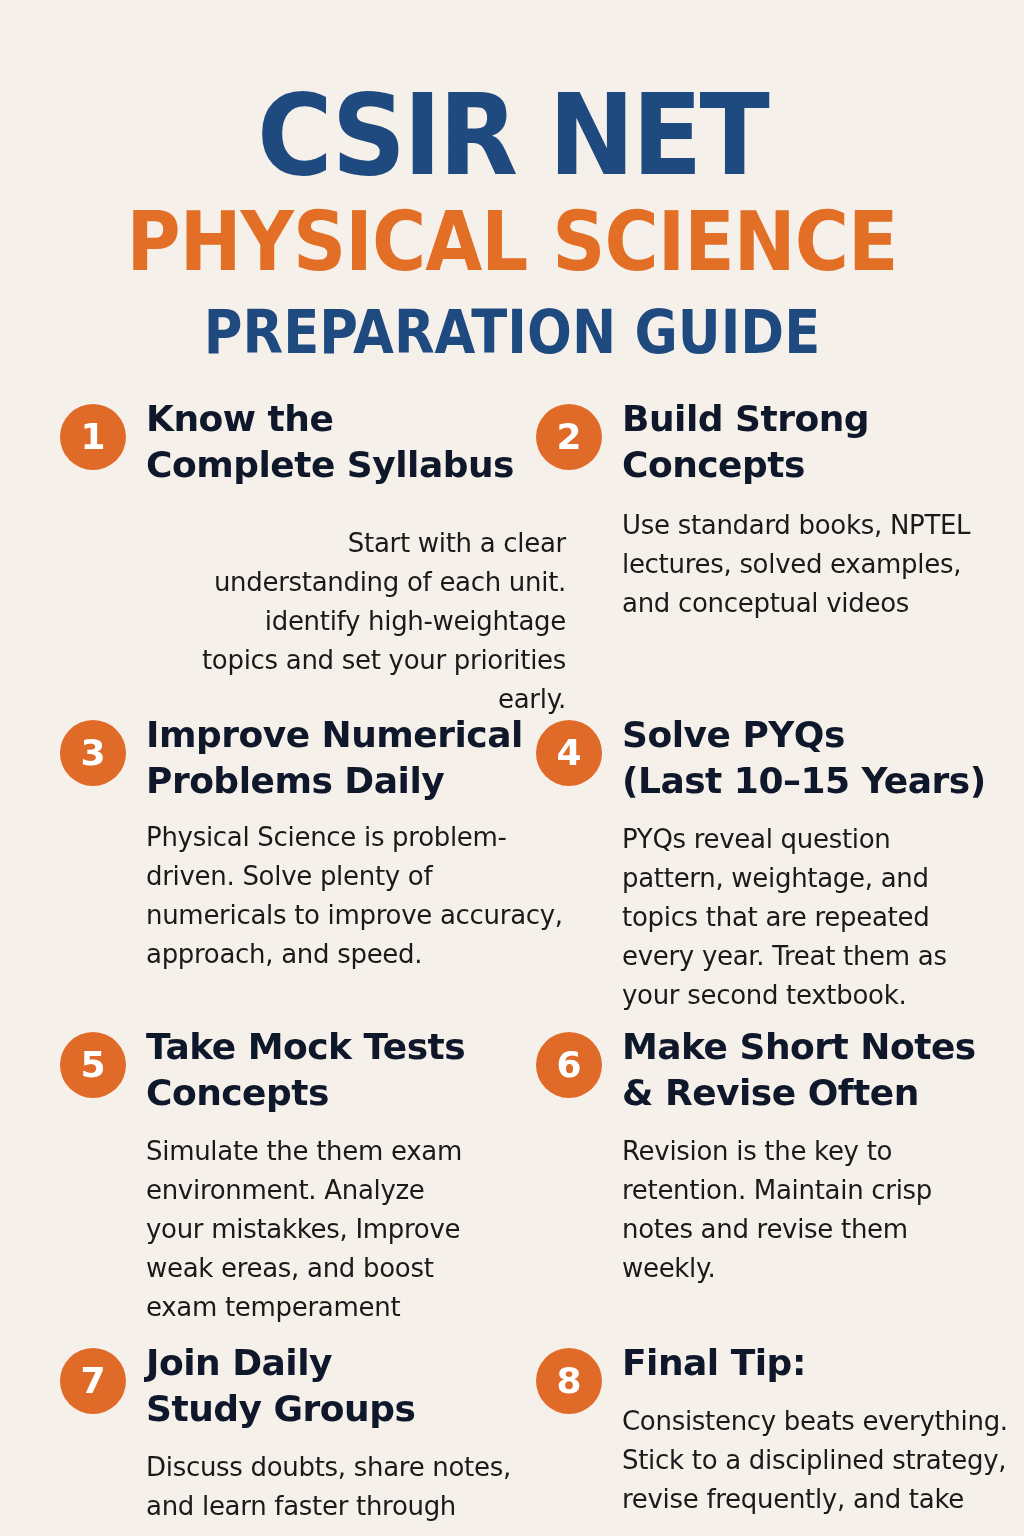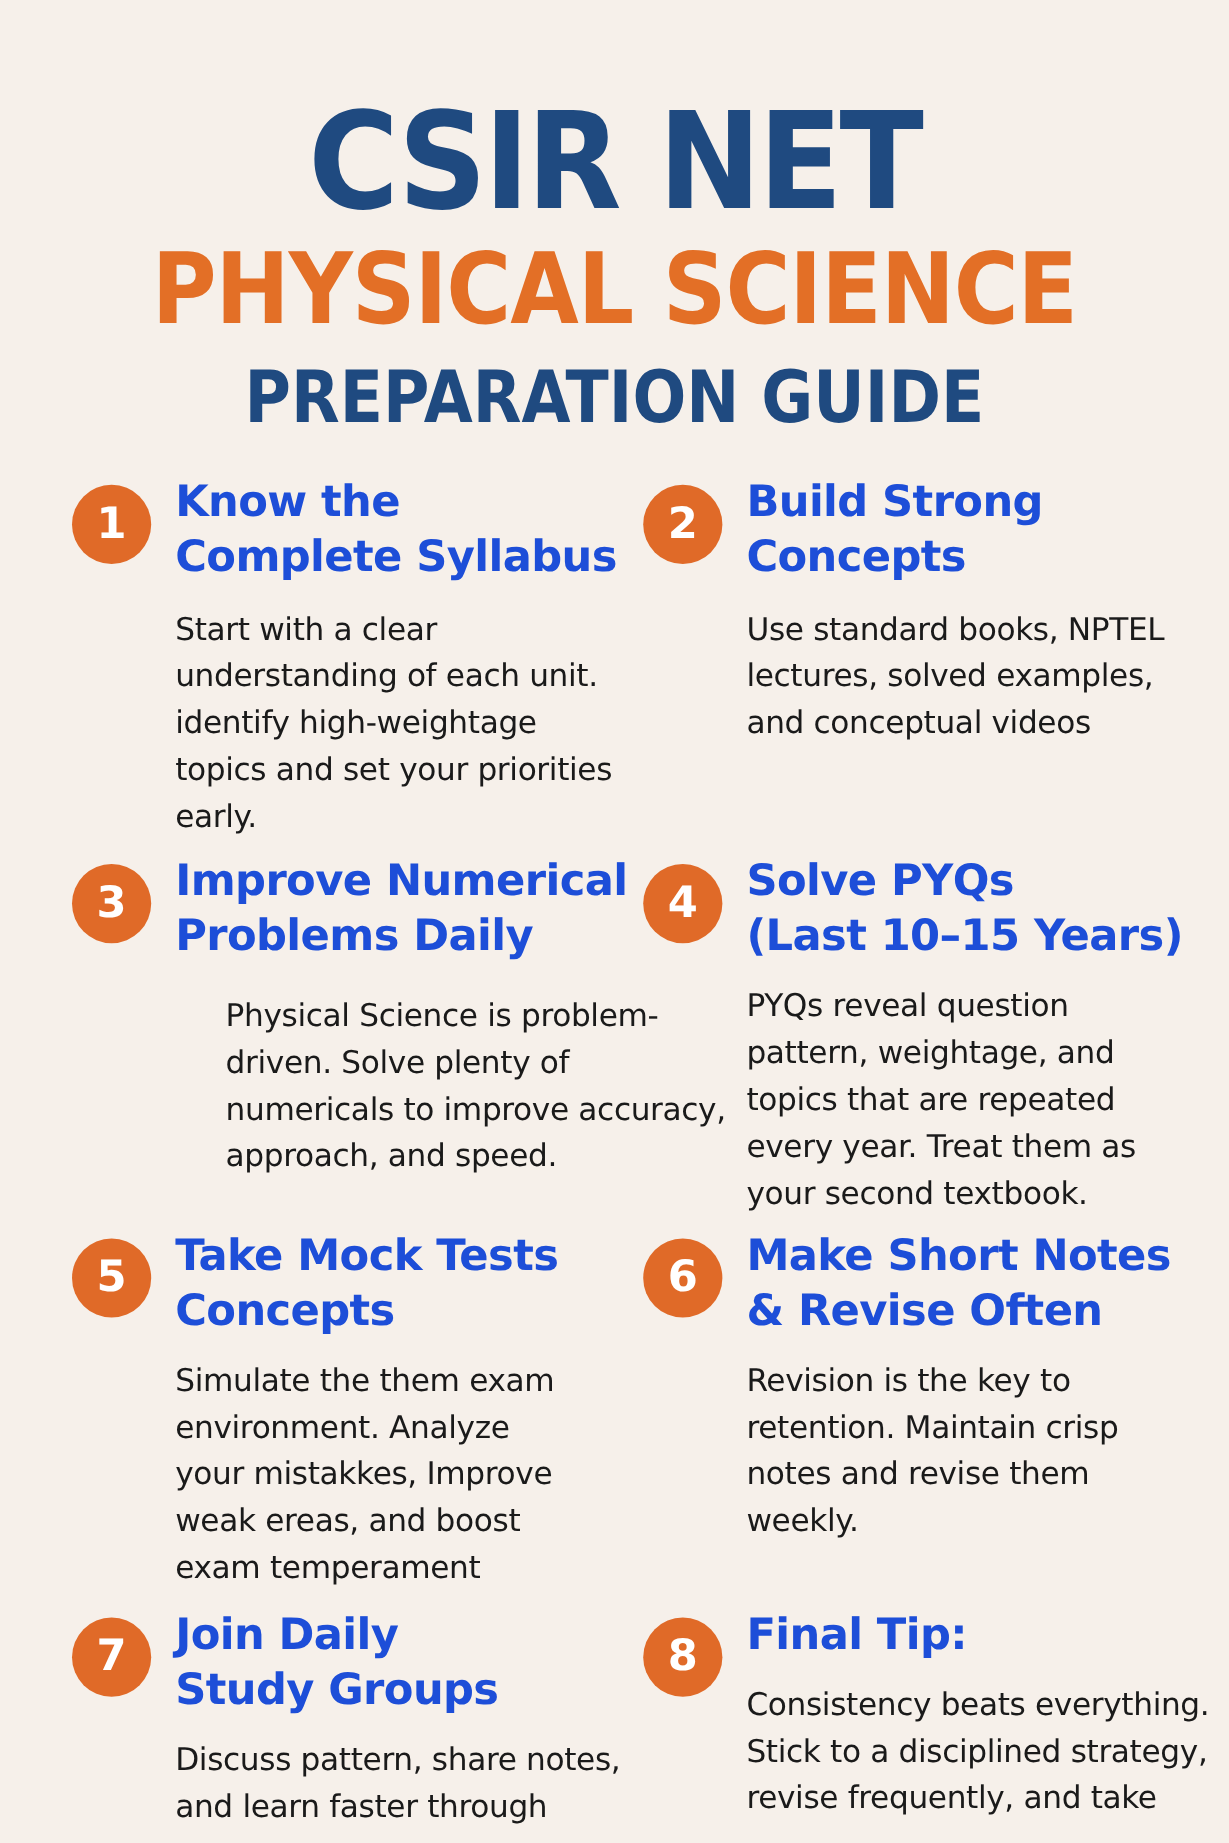--- a/index.html
+++ b/index.html
@@ -32,21 +32,21 @@
     .badge {
       position: absolute; left: 0; top: 0;
       width: 66px; height: 66px; border-radius: 50%;
       background: #e06a28; color: #fff;
       font-family: "DejaVu Sans", sans-serif; font-weight: bold;
       font-size: 36px; line-height: 66px; text-align: center;
     }
     .step-title {
       position: absolute; left: 86px; top: -8px; width: 420px;
       font-family: "DejaVu Sans", sans-serif; font-weight: bold;
-      font-size: 36px; line-height: 46px; color: #1d4ed8;
+      font-size: 36px; line-height: 46px; color: #0f172a;
       letter-spacing: -0.5px; white-space: pre-line;
     }
     .step-body {
       position: absolute; left: 86px; width: 420px;
       font-family: "DejaVu Sans", sans-serif;
       font-size: 26px; line-height: 39px; color: #1a1a1a;
       white-space: pre-line; letter-spacing: -0.3px;
     }
   </style>
 </head>
@@ -55,41 +55,41 @@
 <div class="title-block">
   <div class="t1">CSIR NET</div>
   <div class="t2">PHYSICAL SCIENCE</div>
   <div class="t3">PREPARATION GUIDE</div>
 </div>
 
 <div class="step" style="left:60px; top:404px;">
   <div class="badge">1</div>
   <div class="step-title">Know the
 Complete Syllabus</div>
-  <div class="step-body" style="top:102px;">Start with a clear
+  <div class="step-body" style="top:120px;text-align:right;">Start with a clear
 understanding of each unit.
 identify high-weightage
 topics and set your priorities
 early.</div>
 </div>
 
 <div class="step" style="left:536px; top:404px;">
   <div class="badge">2</div>
   <div class="step-title">Build Strong
 Concepts</div>
   <div class="step-body" style="top:102px;">Use standard books, NPTEL
 lectures, solved examples,
 and conceptual videos</div>
 </div>
 
 <div class="step" style="left:60px; top:720px;">
   <div class="badge">3</div>
   <div class="step-title">Improve Numerical
 Problems Daily</div>
-  <div class="step-body" style="top:108px;margin-left:42px;">Physical Science is problem-
+  <div class="step-body" style="top:98px;">Physical Science is problem-
 driven. Solve plenty of
 numericals to improve accuracy,
 approach, and speed.</div>
 </div>
 
 <div class="step" style="left:536px; top:720px;">
   <div class="badge">4</div>
   <div class="step-title">Solve PYQs
 (Last 10–15 Years)</div>
   <div class="step-body" style="top:100px;">PYQs reveal question
@@ -117,21 +117,21 @@
   <div class="step-body" style="top:100px;">Revision is the key to
 retention. Maintain crisp
 notes and revise them
 weekly.</div>
 </div>
 
 <div class="step" style="left:60px; top:1348px;">
   <div class="badge">7</div>
   <div class="step-title">Join Daily
 Study Groups</div>
-  <div class="step-body" style="top:100px;">Discuss pattern, share notes,
+  <div class="step-body" style="top:100px;">Discuss doubts, share notes,
 and learn faster through</div>
 </div>
 
 <div class="step" style="left:536px; top:1348px;">
   <div class="badge">8</div>
   <div class="step-title">Final Tip:</div>
   <div class="step-body" style="top:54px; width:500px;">Consistency beats everything.
 Stick to a disciplined strategy,
 revise frequently, and take</div>
 </div>

